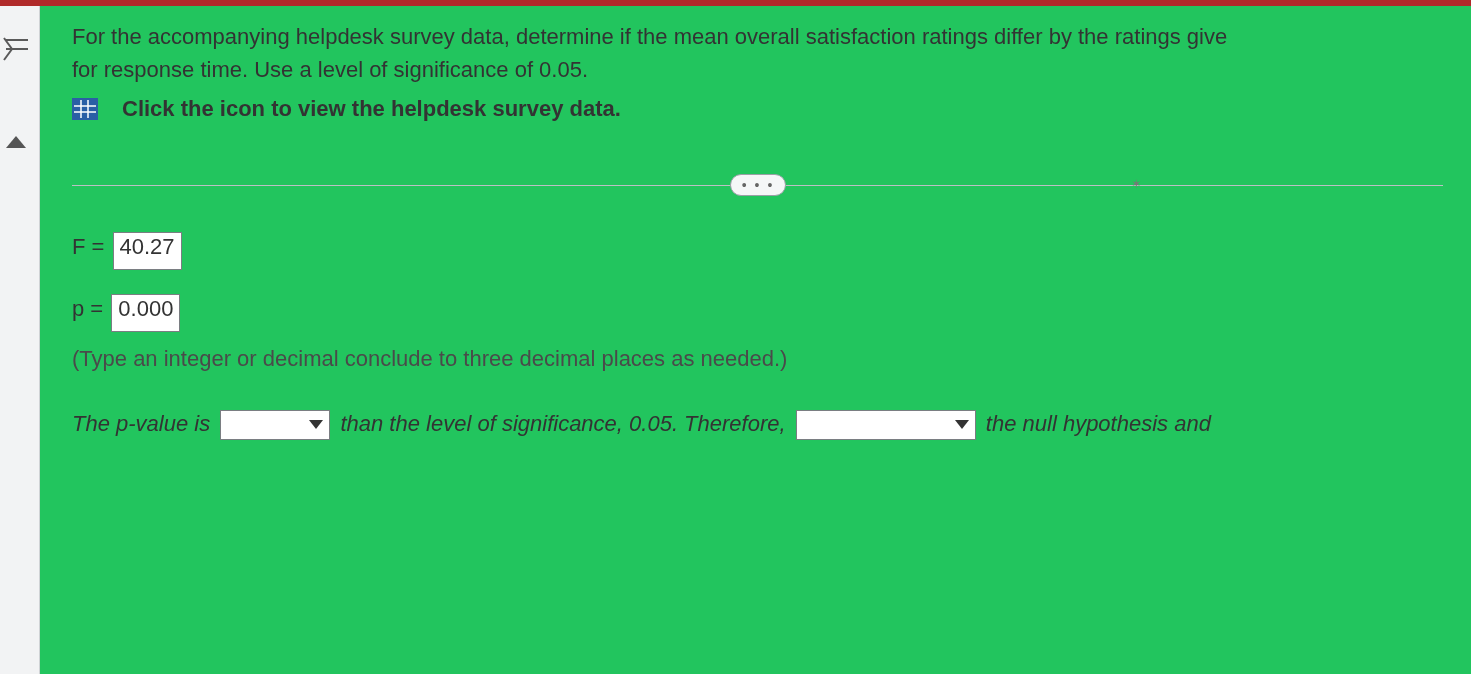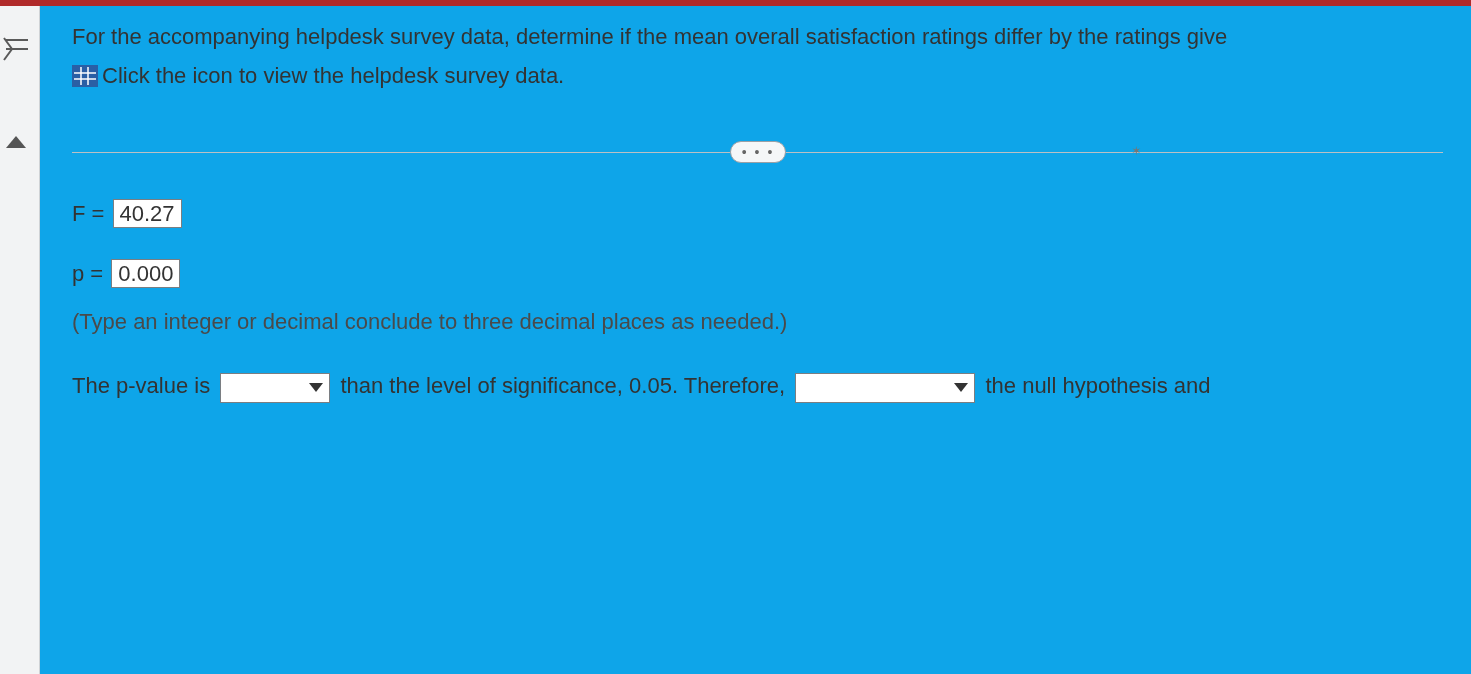--- a/index.html
+++ b/index.html
@@ -43,32 +43,33 @@
       border-left: 10px solid transparent;
       border-right: 10px solid transparent;
       border-bottom: 12px solid #555;
     }
     .main {
       position: absolute;
       left: 40px;
       top: 6px;
       right: 0;
       bottom: 0;
-      background: #0ea5e9;
+      background: #22c55e;
       padding: 14px 0 0 32px;
     }
     .question-block {
       line-height: 1.5;
       color: #333;
     }
     .data-link-row {
       display: flex;
       align-items: center;
       margin-top: 6px;
-      gap: 4px;
+      gap: 24px;
+      font-weight: bold;
     }
     .table-icon {
       width: 26px;
       height: 22px;
       background: #2a5fa5;
       display: inline-flex;
       align-items: center;
       justify-content: center;
     }
     .table-icon svg { display: block; }
@@ -99,21 +100,21 @@
       line-height: 1.9;
       color: #333;
     }
     .answer-section p { margin-bottom: 6px; }
     .input-box {
       display: inline-block;
       border: 1px solid #7a7e82;
       background: #fff;
       padding: 0 6px;
       min-width: 64px;
-      height: 29px;
+      height: 38px;
       line-height: 28px;
       font-size: 22px;
       text-align: right;
       margin: 0 2px;
     }
     .hint {
       color: #4a4a4a;
     }
     .select-box {
       display: inline-flex;
@@ -131,20 +132,21 @@
     .select-arrow {
       width: 0; height: 0;
       border-left: 7px solid transparent;
       border-right: 7px solid transparent;
       border-top: 9px solid #333;
       margin-left: auto;
     }
     .sentence-row {
       margin-top: 20px;
       line-height: 2.2;
+      font-style: italic;
     }
     .cutoff-row {
       margin-top: 10px;
       line-height: 2.2;
       color: #4a4a4a;
     }
     .divider-marker {
       position: absolute;
       right: 22%;
       top: -8px;
@@ -164,20 +166,21 @@
       <path d="M2 4 L10 15 L2 26" stroke="#5a5a5a" stroke-width="2" fill="none"></path>
     </svg>
   </div>
   <div class="rail-arrow"></div>
 </div>
 
 <div class="main">
 
   <div class="question-block">
     <div>For the accompanying helpdesk survey data, determine if the mean overall satisfaction ratings differ by the ratings give</div>
+    <div>for response time. Use a level of significance of 0.05.</div>
     <div class="data-link-row">
       <span class="table-icon">
         <svg width="22" height="18" viewBox="0 0 22 18">
           <rect x="0" y="0" width="22" height="18" fill="#2a5fa5"></rect>
           <line x1="0" y1="6" x2="22" y2="6" stroke="#fff" stroke-width="1.5"></line>
           <line x1="0" y1="12" x2="22" y2="12" stroke="#fff" stroke-width="1.5"></line>
           <line x1="7" y1="0" x2="7" y2="18" stroke="#fff" stroke-width="1.5"></line>
           <line x1="14" y1="0" x2="14" y2="18" stroke="#fff" stroke-width="1.5"></line>
         </svg>
       </span>

